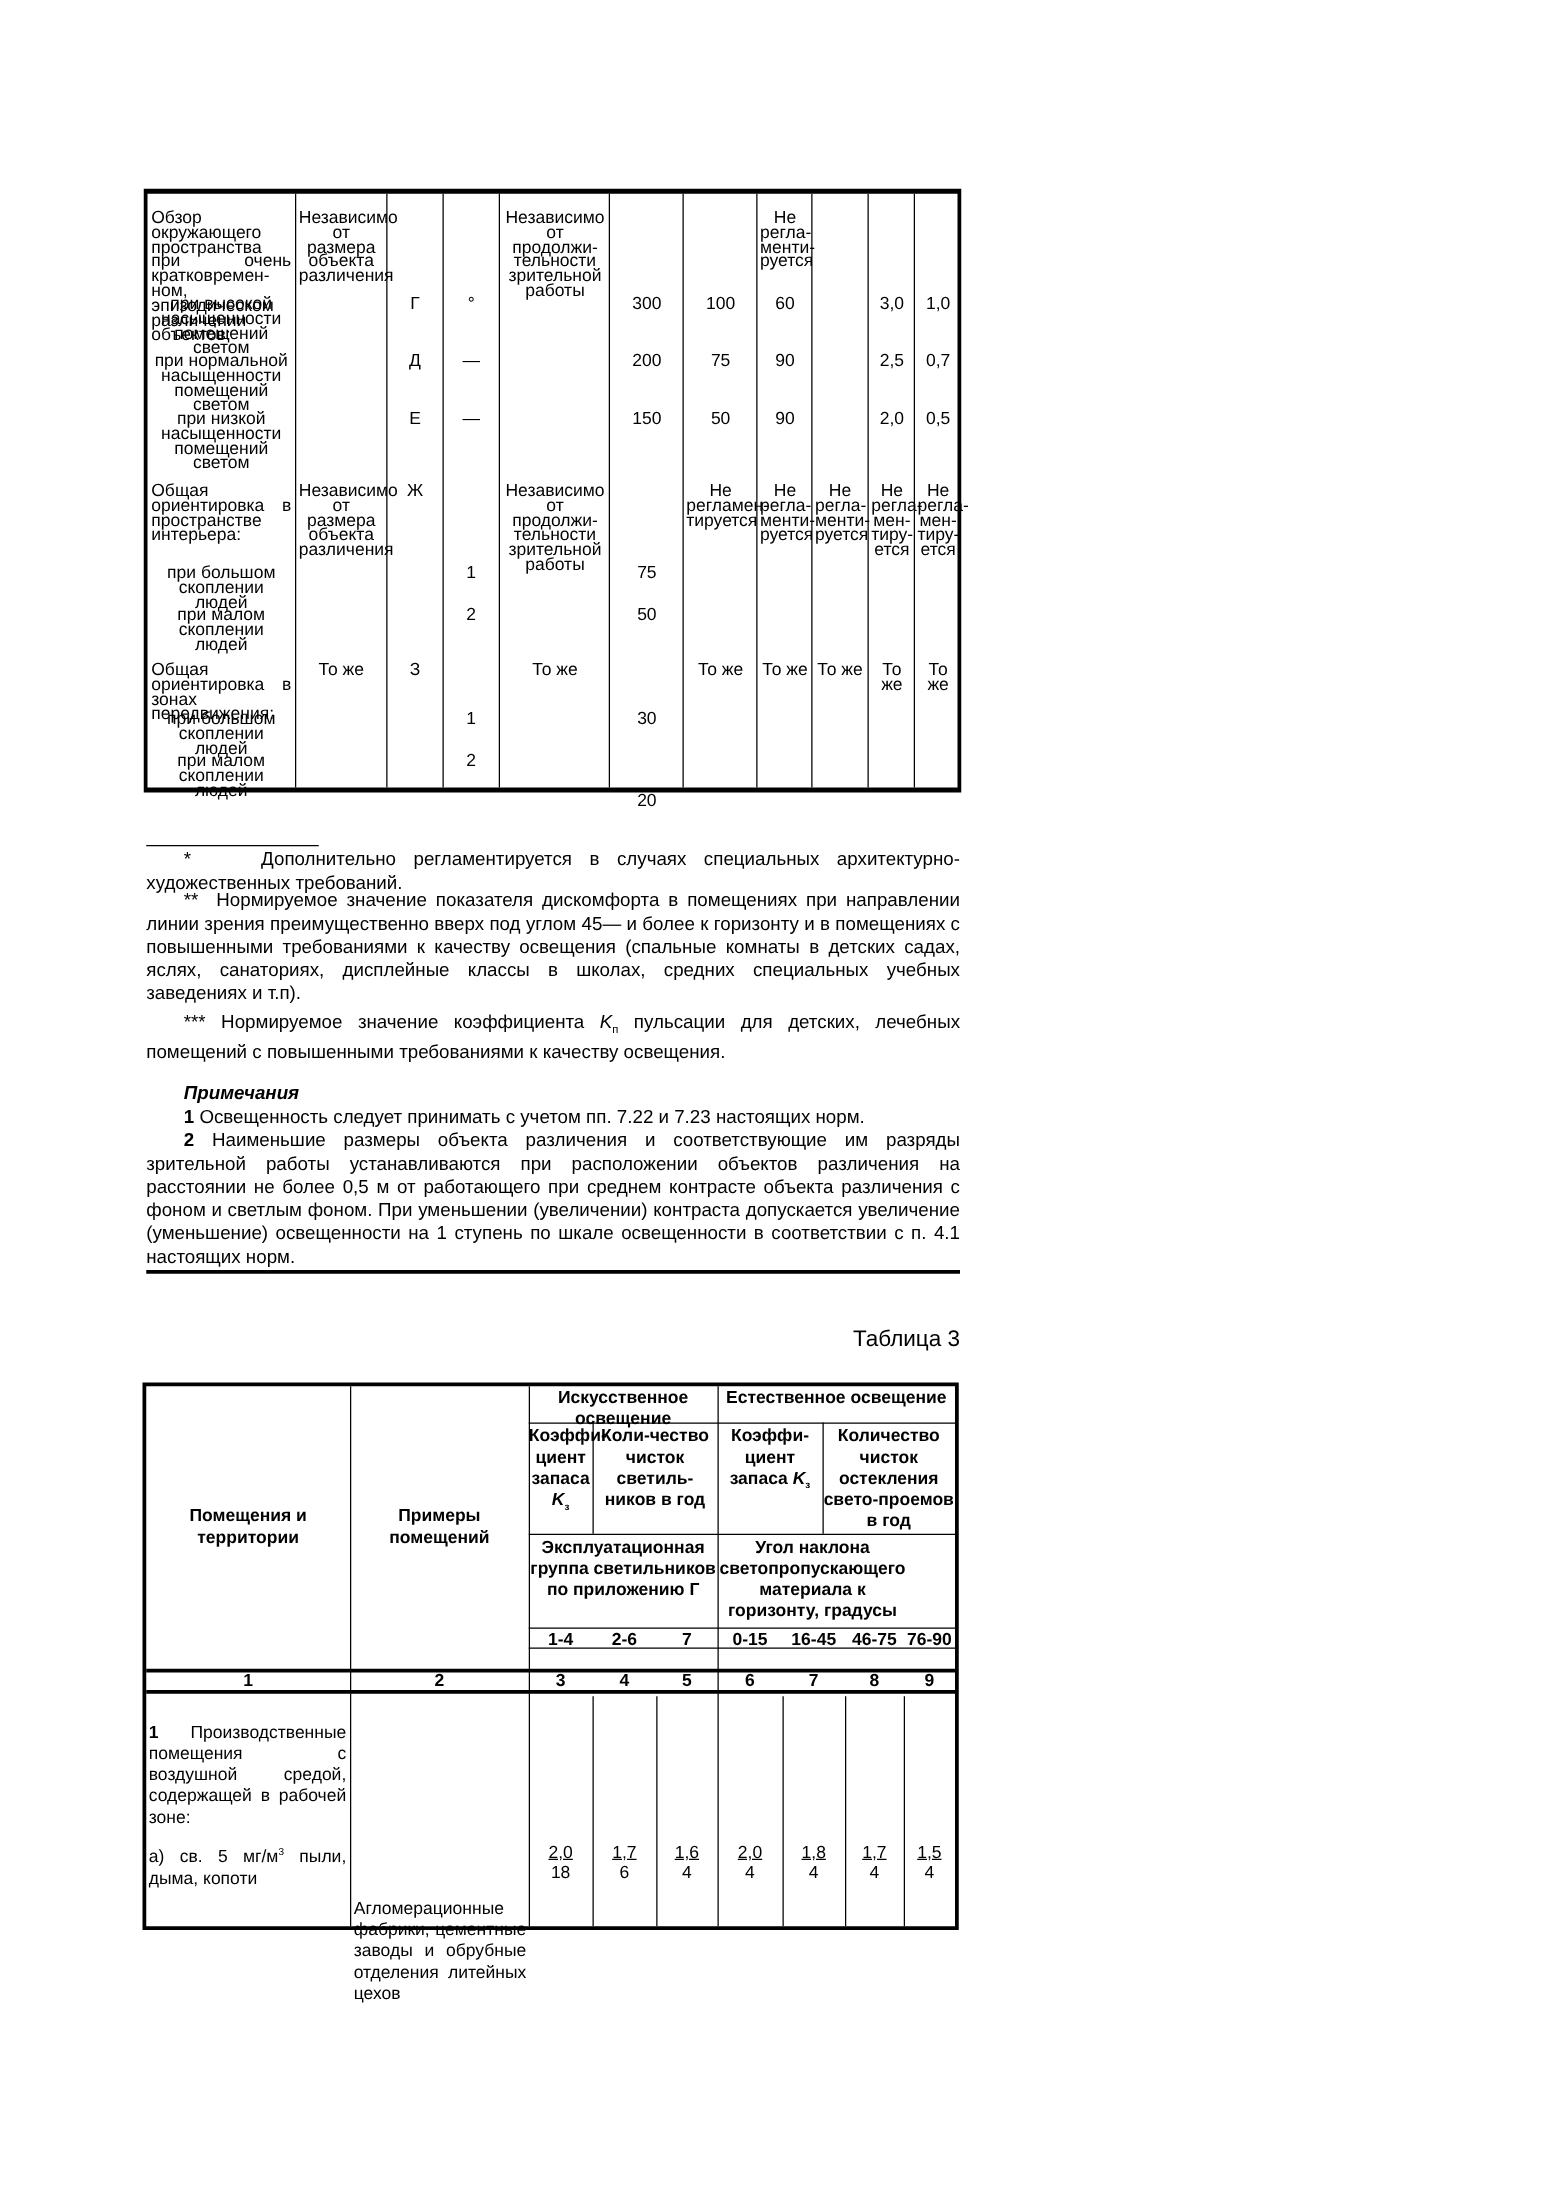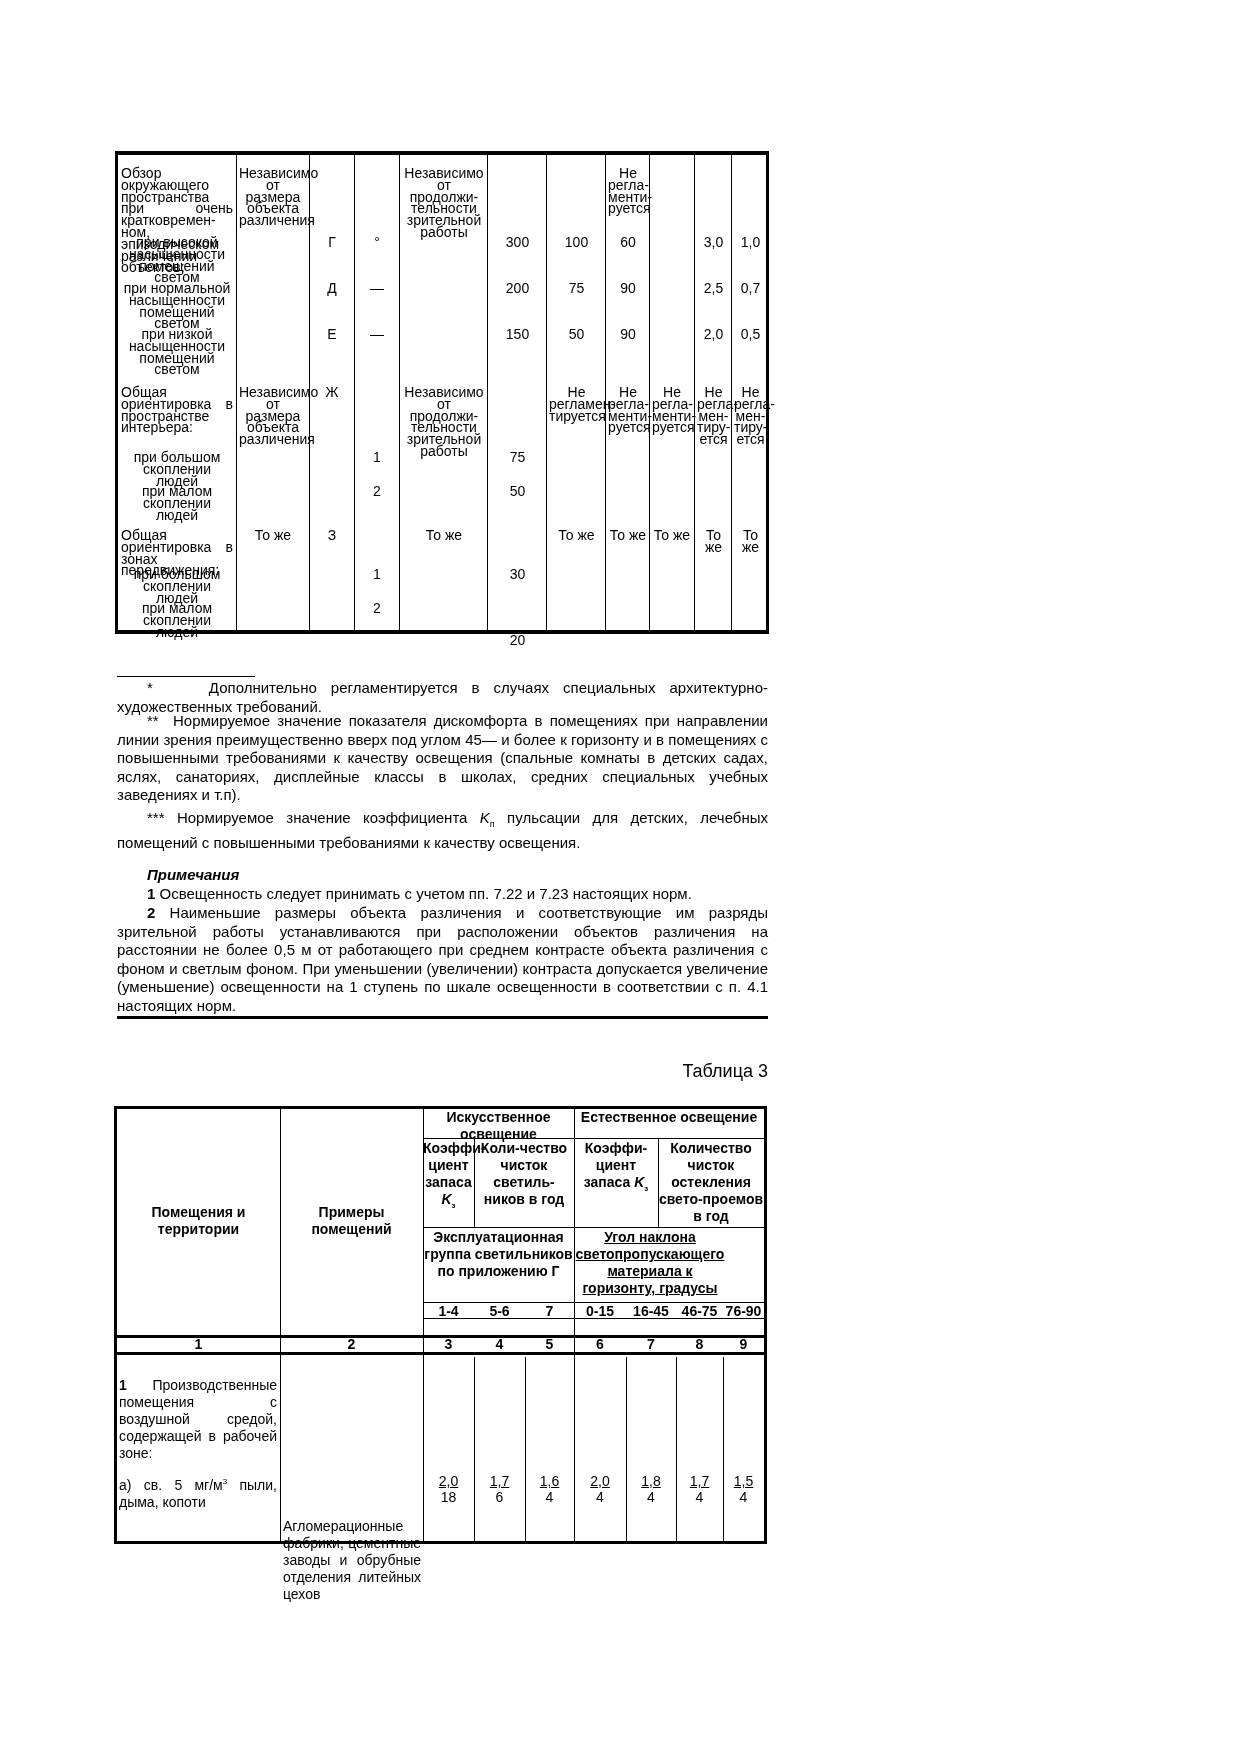--- a/index.html
+++ b/index.html
@@ -174,24 +174,24 @@
   <div class="c" style="left:306px; top:31px; width:51px;">
     <span>Коэффи-циент запаса</span> <i>K</i><sub style="font-size:8px">з</sub>
   </div>
   <div class="c" style="left:357px; top:31px; width:100px;">Коли-чество чисток светиль-ников в год</div>
   <div class="c" style="left:457px; top:31px; width:84px;">
     <span>Коэффи-циент запаса</span> <i>K</i><sub style="font-size:8px">з</sub>
   </div>
   <div class="c" style="left:541px; top:31px; width:106px;">Количество чисток остекления свето-проемов в год</div>
 
   <div class="c" style="left:306px; top:120px; width:151px;">Эксплуатационная группа светильников по приложению Г</div>
-  <div class="c" style="left:457px; top:120px; width:152px;text-decoration:underline;">Угол наклона светопропускающего материала к горизонту, градусы</div>
+  <div class="c" style="left:457px; top:120px; width:152px;">Угол наклона светопропускающего материала к горизонту, градусы</div>
 
   <div class="c" style="left:306px; top:194px; width:51px;">1-4</div>
-  <div class="c" style="left:357px; top:194px; width:51px;">5-6</div>
+  <div class="c" style="left:357px; top:194px; width:51px;">2-6</div>
   <div class="c" style="left:408px; top:194px; width:49px;">7</div>
   <div class="c" style="left:457px; top:194px; width:52px;">0-15</div>
   <div class="c" style="left:509px; top:194px; width:50px;">16-45</div>
   <div class="c" style="left:559px; top:194px; width:47px;">46-75</div>
   <div class="c" style="left:606px; top:194px; width:41px;">76-90</div>
 
   <div class="c" style="left:0; top:227px; width:163px;">1</div>
   <div class="c" style="left:163px; top:227px; width:143px;">2</div>
   <div class="c" style="left:306px; top:227px; width:51px;">3</div>
   <div class="c" style="left:357px; top:227px; width:51px;">4</div>

